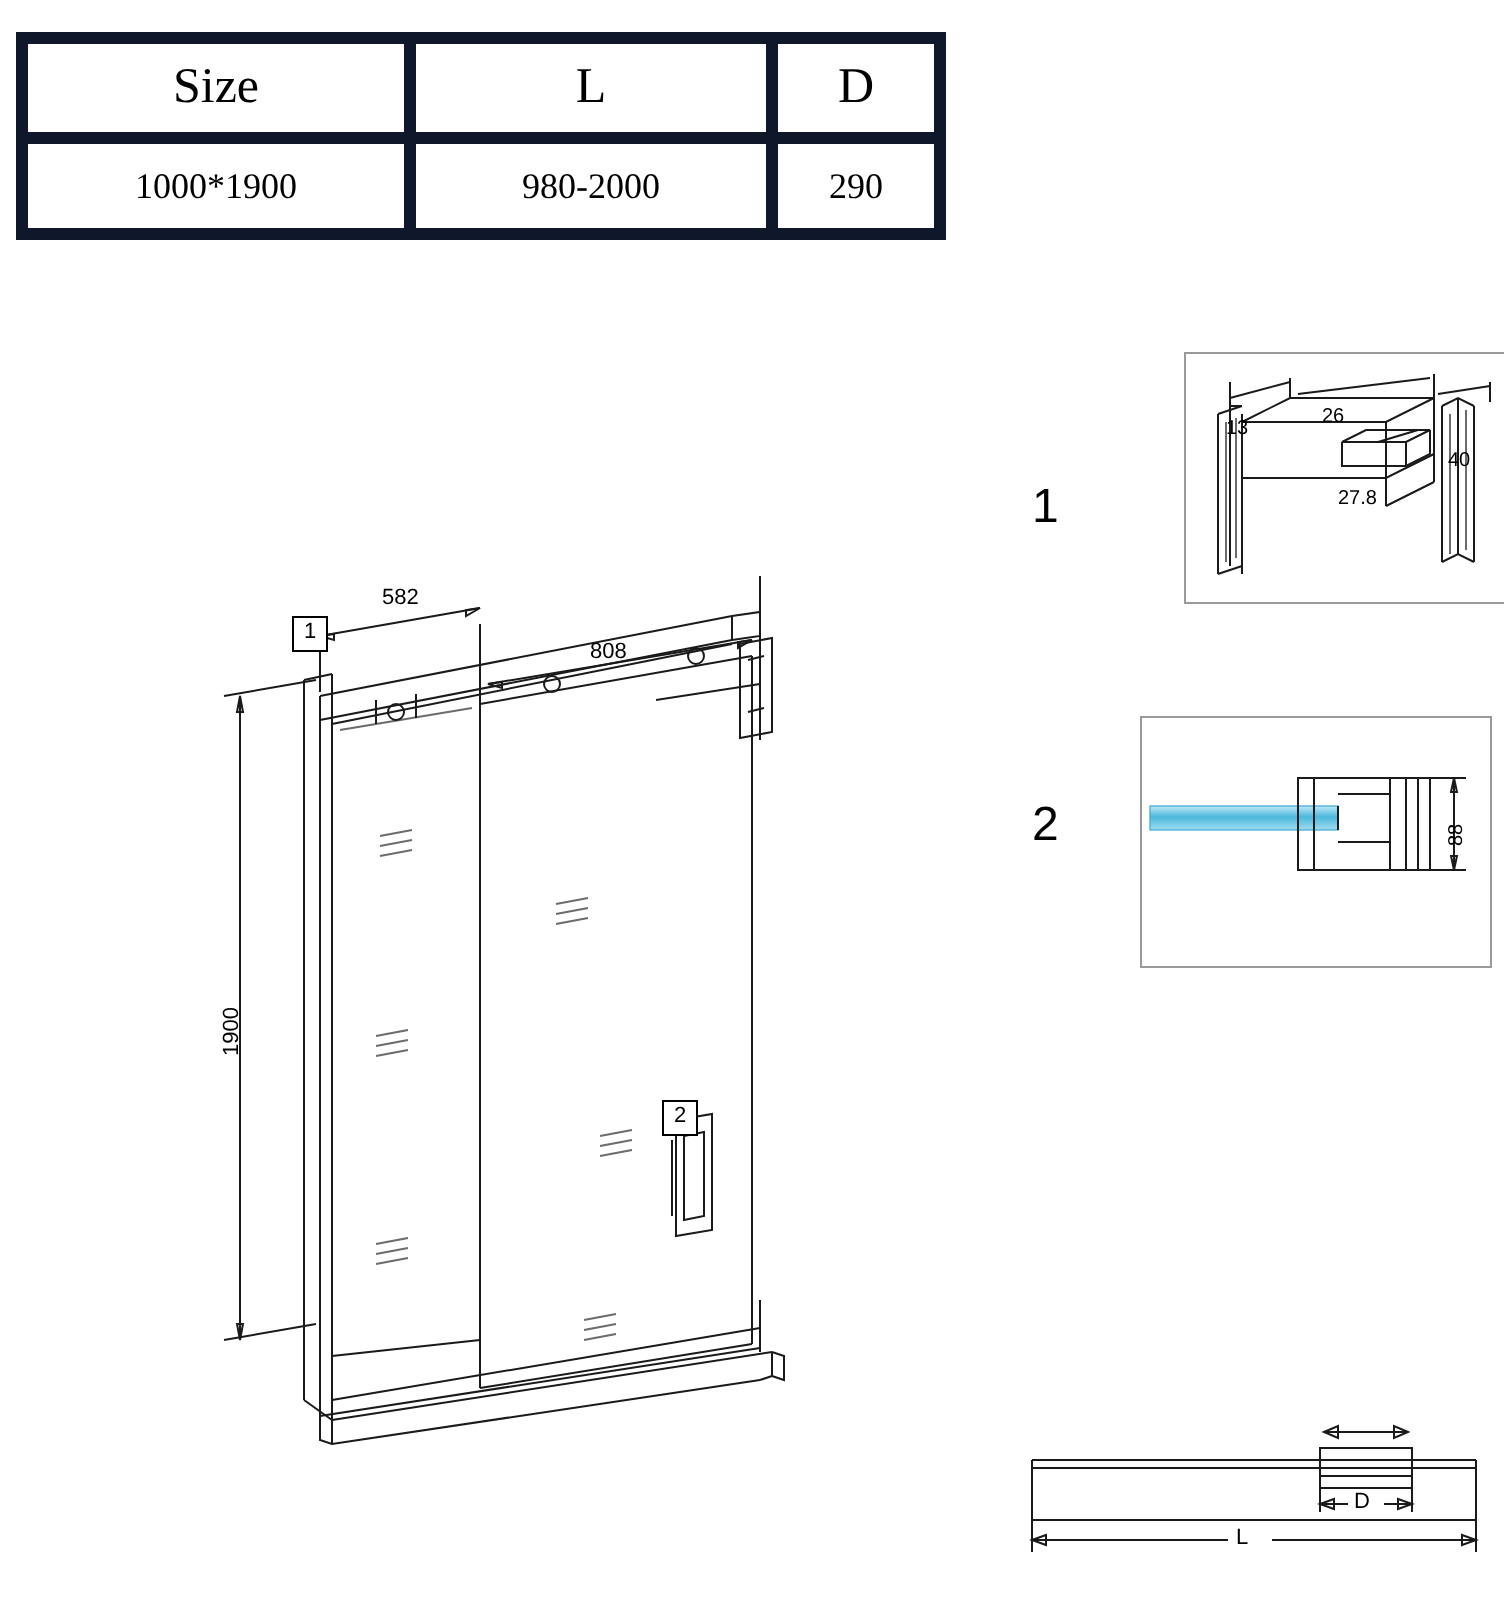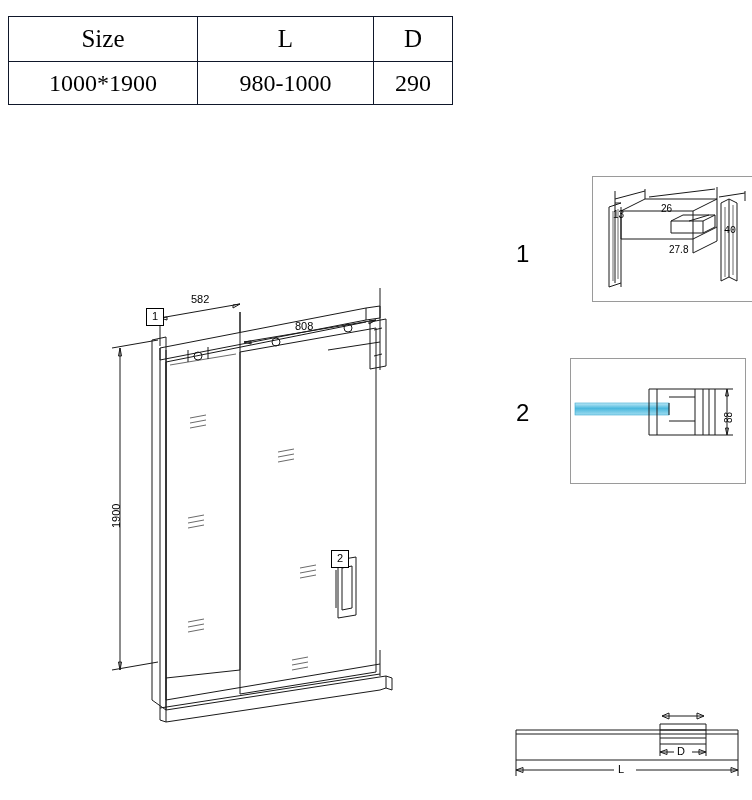--- a/index.html
+++ b/index.html
@@ -19,28 +19,28 @@
 
   
   #size-table {
     position: absolute;
     left: 8px;
     top: 16px;
     border-collapse: collapse;
     table-layout: fixed;
   }
   #size-table td {
-    border: 1px solid #0f172a;
+    border: 6px solid #0f172a;
     text-align: center;
     vertical-align: middle;
     padding: 0;
     font-family: "Liberation Serif", serif;
   }
   #size-table tr.head td { height: 44px; font-size: 25px; }
-  #size-table tr.body td { height: 42px; font-size: 24px; text-align: center; }
+  #size-table tr.body td { height: 42px; font-size: 18px; text-align: center; }
   #size-table td.c1 { width: 188px; }
   #size-table td.c2 { width: 175px; }
   #size-table td.c3 { width: 78px; }
 
   .lbl {
     position: absolute;
     font-family: "Liberation Sans", sans-serif;
     font-size: 11px;
     color: #000;
     white-space: nowrap;
@@ -83,21 +83,21 @@
 
 <table id="size-table">
   <tbody>
       <tr class="head">
     <td class="c1">Size</td>
     <td class="c2">L</td>
     <td class="c3">D</td>
   </tr>
   <tr class="body">
     <td class="c1">1000*1900</td>
-    <td class="c2">980-1000</td>
+    <td class="c2">980-2000</td>
     <td class="c3">290</td>
   </tr>
 </tbody>
   </table>
 
 <div class="abs" style="left:80px; top:270px; width:420px; height:520px;">
   <svg width="420" height="520" viewBox="0 0 420 520">
 
     <g>
       <path class="s" d="M 80 78 L 286 38"></path>
@@ -271,21 +271,21 @@
       <path class="s" d="M 126 20 L 152 16"></path>
       <path class="s" d="M 96 44 L 116 38"></path>
       <path class="s" d="M 22 26 L 22 14"></path>
       <path class="s" d="M 52 22 L 52 12"></path>
       <path class="s" d="M 124 22 L 124 10"></path>
       <path class="s" d="M 152 24 L 152 14"></path>
     </g>
   </svg>
   <span class="lbl lbl-sm" style="left:20px; top:32px;">13</span>
   <span class="lbl lbl-sm" style="left:68px; top:26px;">26</span>
-  <span class="lbl lbl-sm" style="left:131px; top:48px;font-family:Liberation Mono, monospace;">40</span>
+  <span class="lbl lbl-sm" style="left:131px; top:48px;">40</span>
   <span class="lbl lbl-sm" style="left:76px; top:67px;">27.8</span>
 </div>
 
 <div class="detail-index" style="left:516px; top:399px;">2</div>
 <div class="detail-panel" style="left:570px; top:358px; width:174px; height:124px;">
   <svg width="174" height="124" viewBox="0 0 174 124">
     <defs>
       <linearGradient id="glassgrad" x1="0" y1="0" x2="0" y2="1">
         <stop offset="0%" stop-color="#bfe9f7"></stop>
         <stop offset="45%" stop-color="#4bb8dd"></stop>

